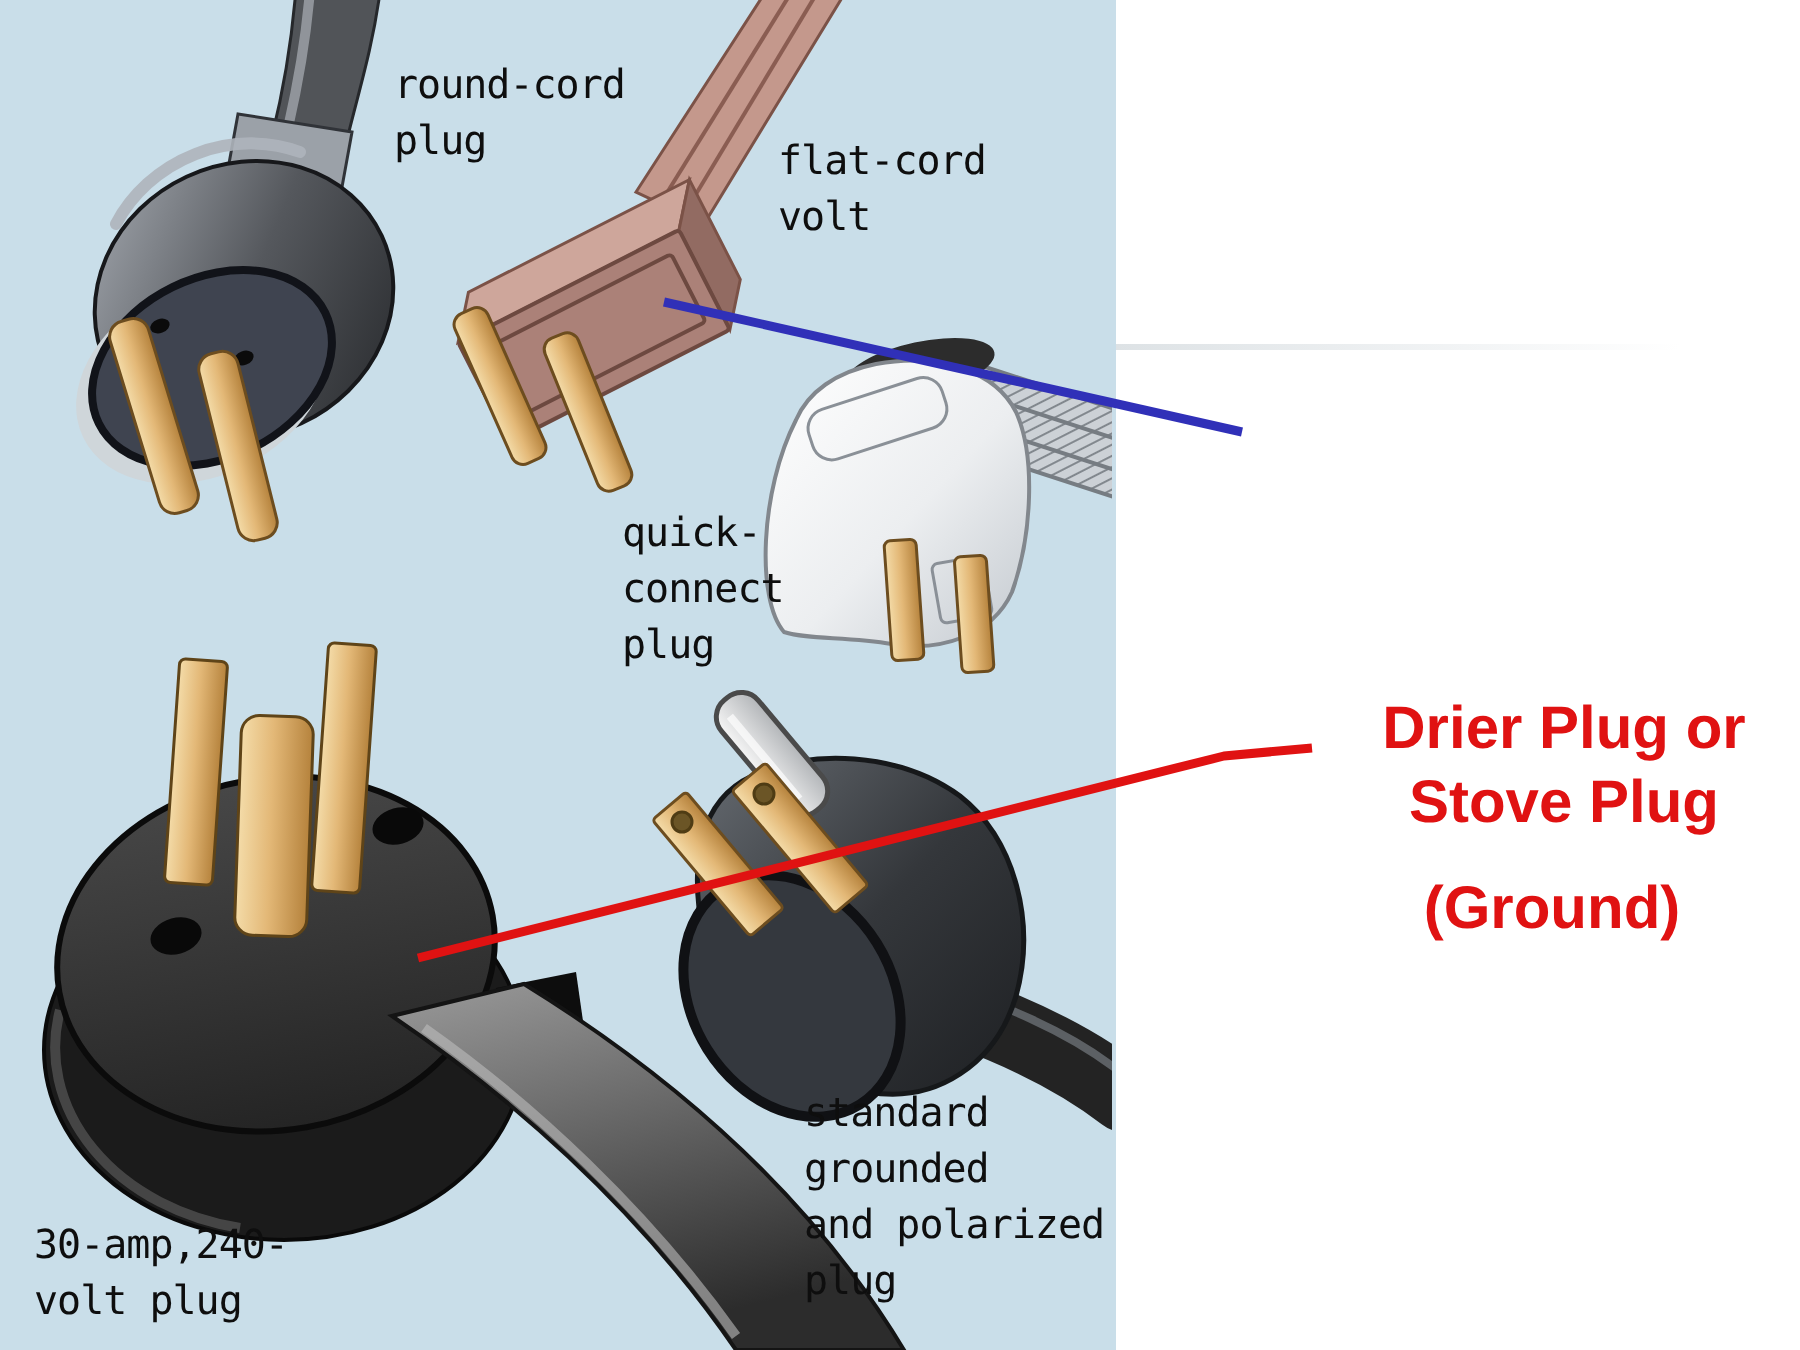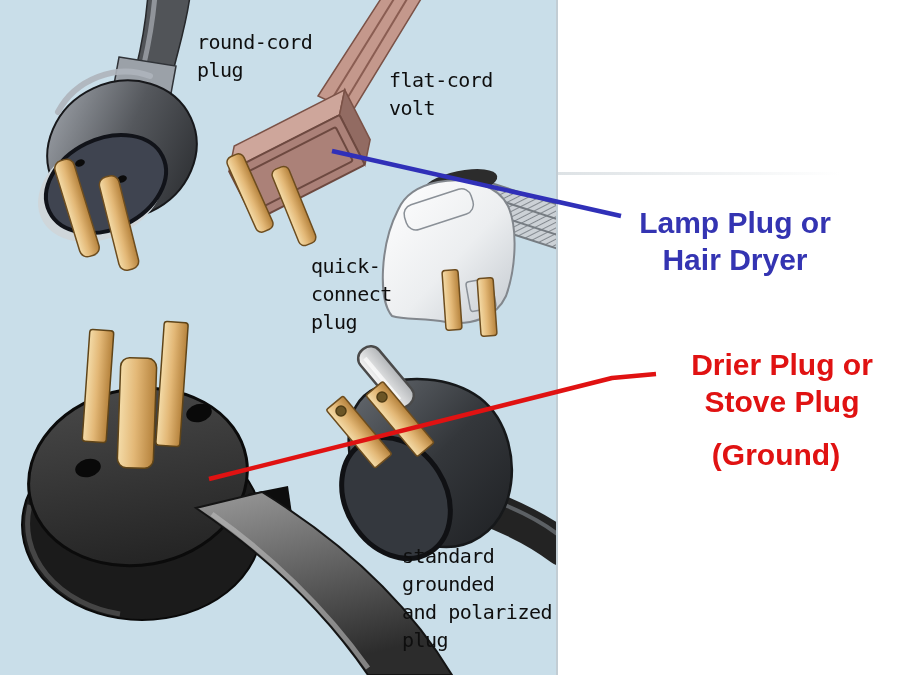--- a/index.html
+++ b/index.html
@@ -3,21 +3,21 @@
 <meta charset="utf-8">
 <style>
   html,body{margin:0;padding:0;background:#888;}
   .slide{
     position:relative;width:900px;height:675px;background:#ffffff;overflow:hidden;
     font-family:"Liberation Sans",sans-serif;
   }
   
   .diagram{
     position:absolute;left:0;top:0;width:556px;height:675px;
-    background:#C9DEE9;border-right:2px solid #c2cdd4;
+    background:#C9DEE9;border-right:2px solid #c2cdd4;padding-left:16px;
   }
   .diagram svg{position:absolute;left:0;top:0;}
   .caption{
     position:absolute;white-space:pre-line;color:#0e0e0e;
     font-family:"DejaVu Sans Mono",monospace;font-size:20px;line-height:28px;letter-spacing:-0.5px;
   }
   .cap-round{left:197px;top:28px;}
   .cap-flat{left:389px;top:66px;}
   .cap-quick{left:311px;top:252px;}
   .cap-standard{left:402px;top:542px;}
@@ -191,27 +191,27 @@
 plug</div>
     <div class="caption cap-flat">flat-cord
 volt</div>
     <div class="caption cap-quick">quick-
 connect
 plug</div>
     <div class="caption cap-standard">standard
 grounded
 and polarized
 plug</div>
+    <div class="caption cap-amp">30-amp,240-
+volt plug</div>
   </div>
 
   <div class="text-panel"></div>
   <div class="divider"></div>
 
-  <div class="callout-label lbl-lamp" style="color: rgb(52, 52, 178);">Lamp Plug or
-Hair Dryer</div>
   <div class="callout-label lbl-drier" style="color: rgb(224, 18, 18);">Drier Plug or
 Stove Plug</div>
   <div class="callout-label lbl-ground" style="color: rgb(224, 18, 18);">(Ground)</div>
 
   <svg class="overlay" width="900" height="675" viewBox="0 0 900 675">
     <line x1="332" y1="151" x2="621" y2="216" stroke="#3030B8" stroke-width="4.5" style="stroke: rgb(48, 48, 184);"></line>
     <polyline points="209,479 612,378 656,374" fill="none" stroke="#E01212" stroke-width="4.5" stroke-linejoin="round" style="stroke: rgb(224, 18, 18);"></polyline>
   </svg>
 </div>
 

